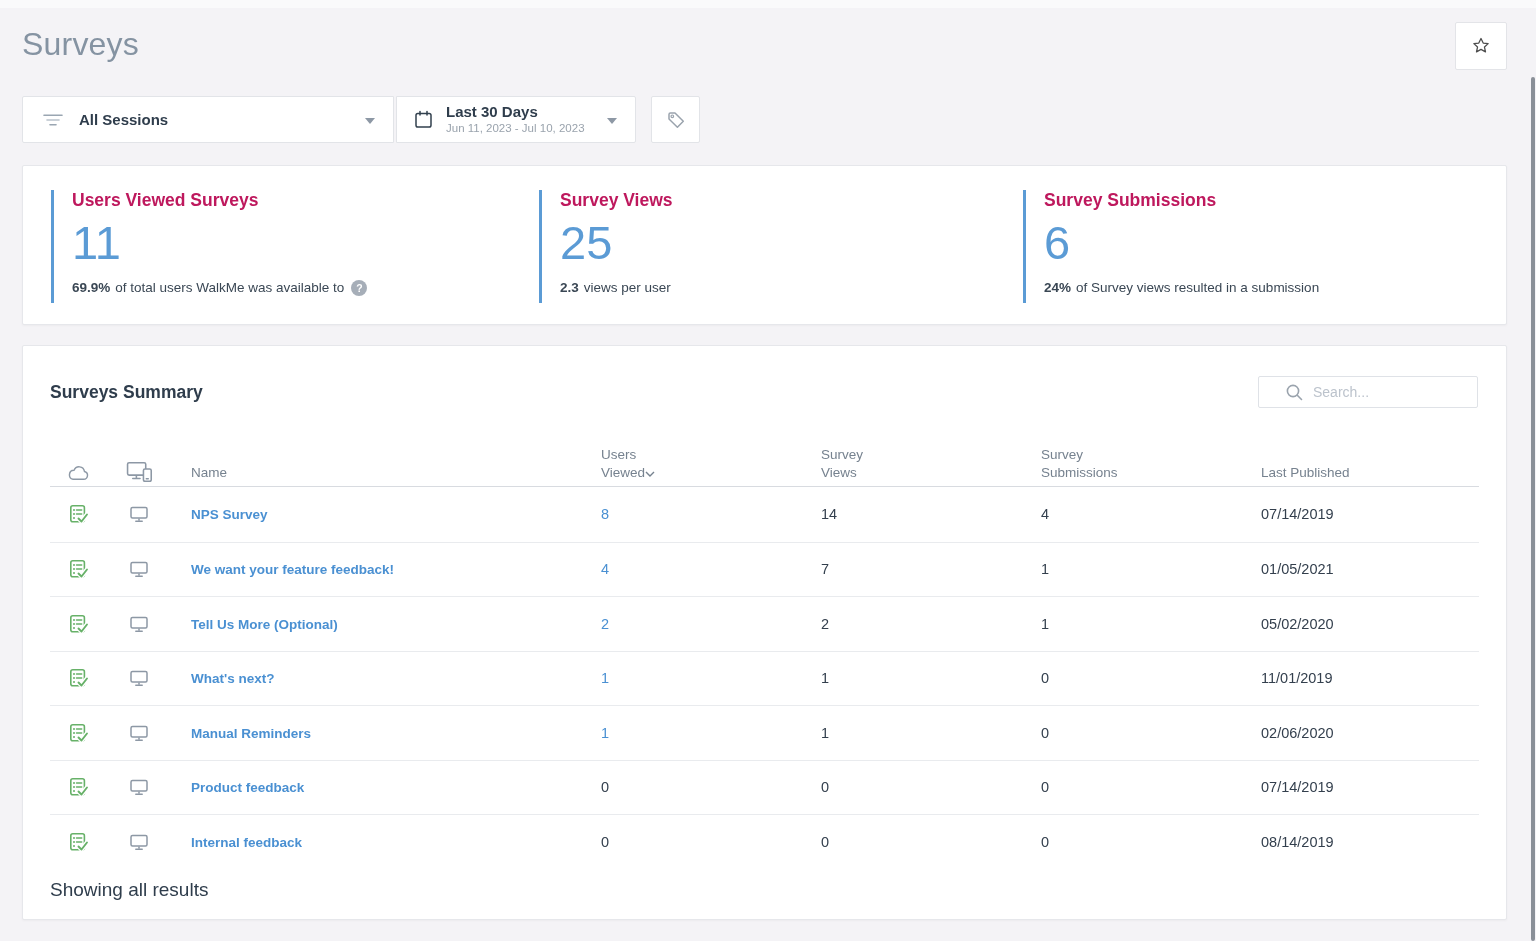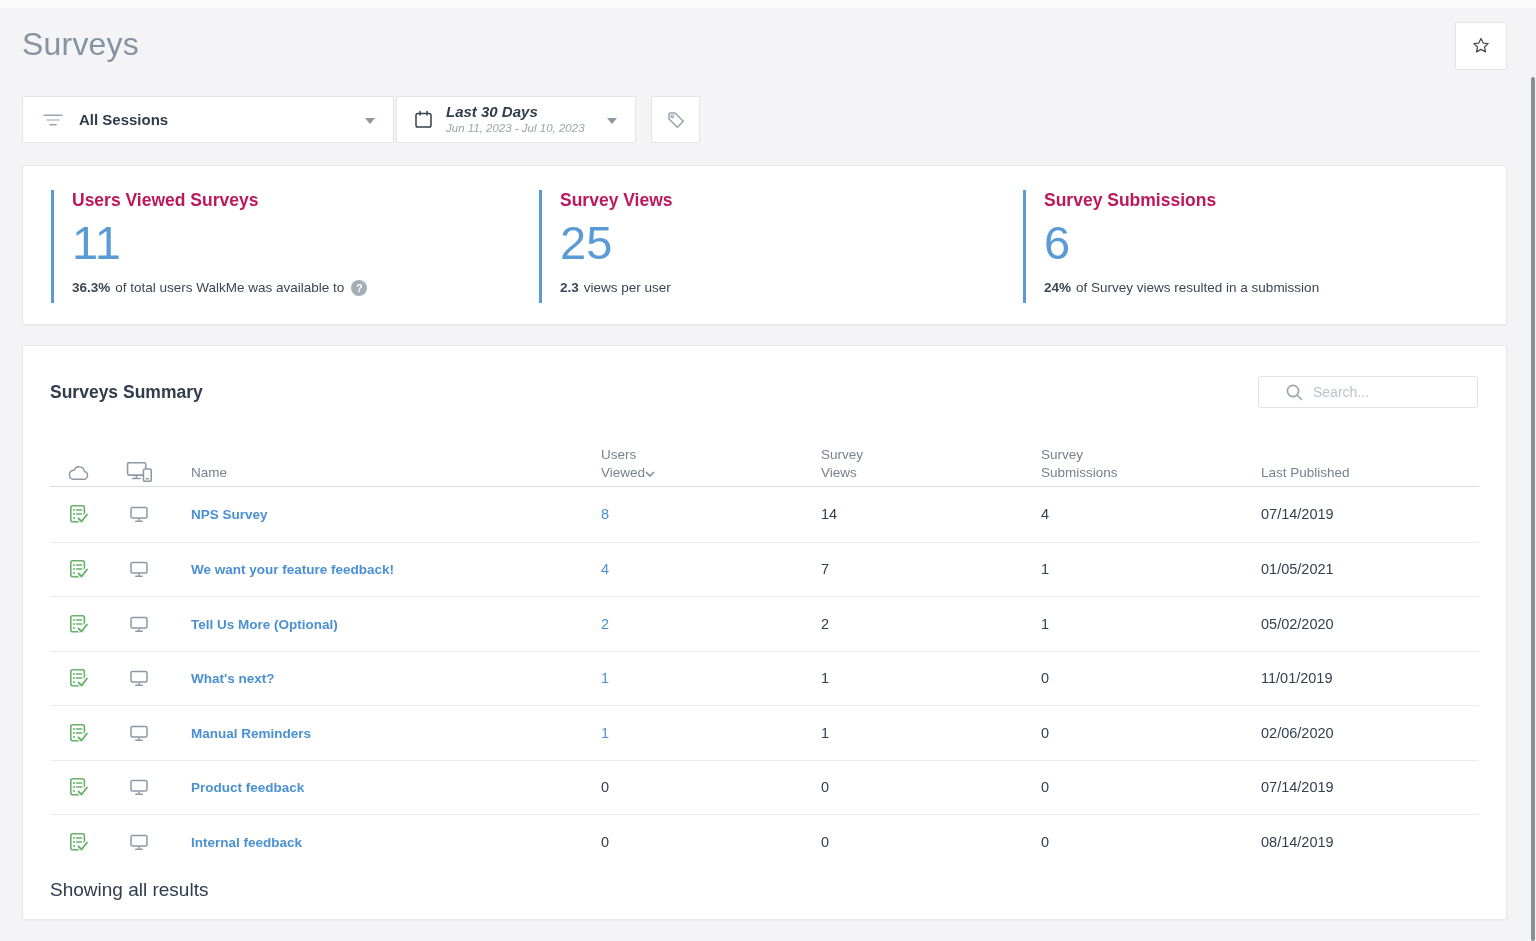--- a/index.html
+++ b/index.html
@@ -24,21 +24,21 @@
     display:flex; align-items:center; justify-content:center; cursor:pointer;
   }
 
   
   .filter-bar { position:absolute; left:22px; top:96px; display:flex; align-items:stretch; }
   .filter-box {
     background:#fff; border:1px solid #e2e4e8; height:47px;
     display:flex; align-items:center; position:relative; cursor:pointer;
   }
   .sessions-box { width:372px; border-radius:2px 0 0 2px; padding:0 20px; }
-  .date-box { width:240px; margin-left:2px; border-radius:0 2px 2px 0; padding:0 16px;font-style:italic; }
+  .date-box { width:240px; margin-left:2px; border-radius:0 2px 2px 0; padding:0 16px; }
   .tag-box { width:49px; margin-left:15px; border-radius:2px; justify-content:center; }
   .filter-label { font-size:15px; font-weight:700; color:#2f3d4c; margin-left:16px; }
   .date-text { margin-left:12px; }
   .date-main { font-size:15px; font-weight:700; color:#2f3d4c; line-height:1.2; }
   .date-range { font-size:11.5px; color:#9aa3ad; line-height:1.3; }
   .caret {
     position:absolute; right:18px; top:50%; margin-top:-2px;
     width:0; height:0; border-left:5px solid transparent; border-right:5px solid transparent;
     border-top:6px solid #8d98a5;
   }
@@ -188,21 +188,21 @@
     </span>
   </div>
 </div>
 
 <div class="card stats-card">
 
   <div class="stat stat-1">
     <div class="stat-title">Users Viewed Surveys</div>
     <div class="stat-value">11</div>
     <div class="stat-sub">
-      <b>36.3%</b>
+      <b>69.9%</b>
       <span>of total users WalkMe was available to</span>
       <span class="help-icon">?</span>
     </div>
   </div>
 
   <div class="stat stat-2">
     <div class="stat-title">Survey Views</div>
     <div class="stat-value">25</div>
     <div class="stat-sub">
       <b>2.3</b>

